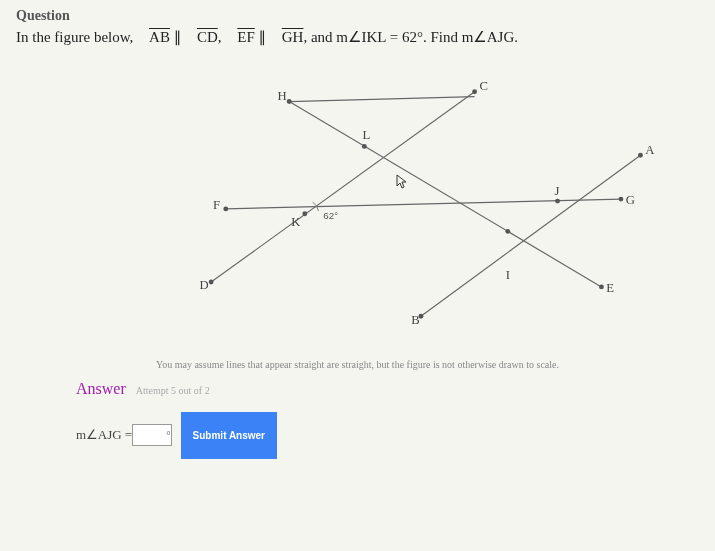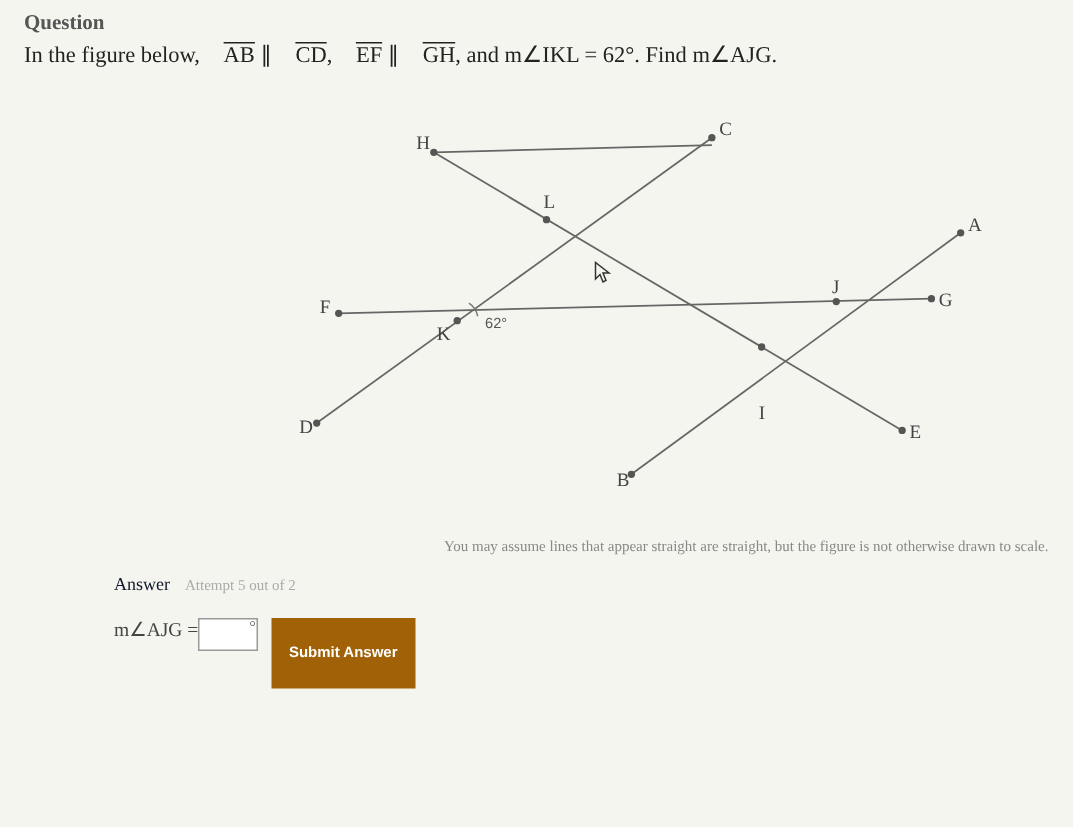--- a/index.html
+++ b/index.html
@@ -44,59 +44,60 @@
       fill: #444;
     }
     .angle-label {
       font-family: Arial, sans-serif;
       font-size: 10px;
       fill: #555;
     }
     .caption {
       font-size: 10px;
       color: #888;
-      text-align: right;
+      text-align: center;
       margin: 4px 0 10px 0;
     }
     .answer-section {
       margin-top: 8px;
       margin-left: 60px;
     }
     .answer-label {
-      font-size: 12px;
-      color: #0f172a;
+      font-size: 16px;
+      color: #a21caf;
     }
     .attempt-text {
       font-size: 10px;
       color: #aaa;
       margin-left: 6px;
     }
     .answer-input-row {
       margin-top: 14px;
       display: flex;
+      align-items: center;
     }
     .angle-prefix {
       font-size: 13px;
       color: #444;
     }
     .answer-input {
       width: 40px;
       height: 22px;
       border: 1px solid #999;
       background: #fff;
       font-size: 12px;
       padding: 0 4px;
     }
     .degree-sym {
       font-size: 11px;
       color: #666;
       margin-left: -6px;
     }
     .submit-btn {
-      background: #a16207;
+      background: #3b82f6;
       color: #fff;
       border: none;
       padding: 18px 12px;
       font-size: 10px;
       font-weight: bold;
       cursor: pointer;
       margin-left: 10px;
     }
     .cursor-icon {
       position: absolute;

